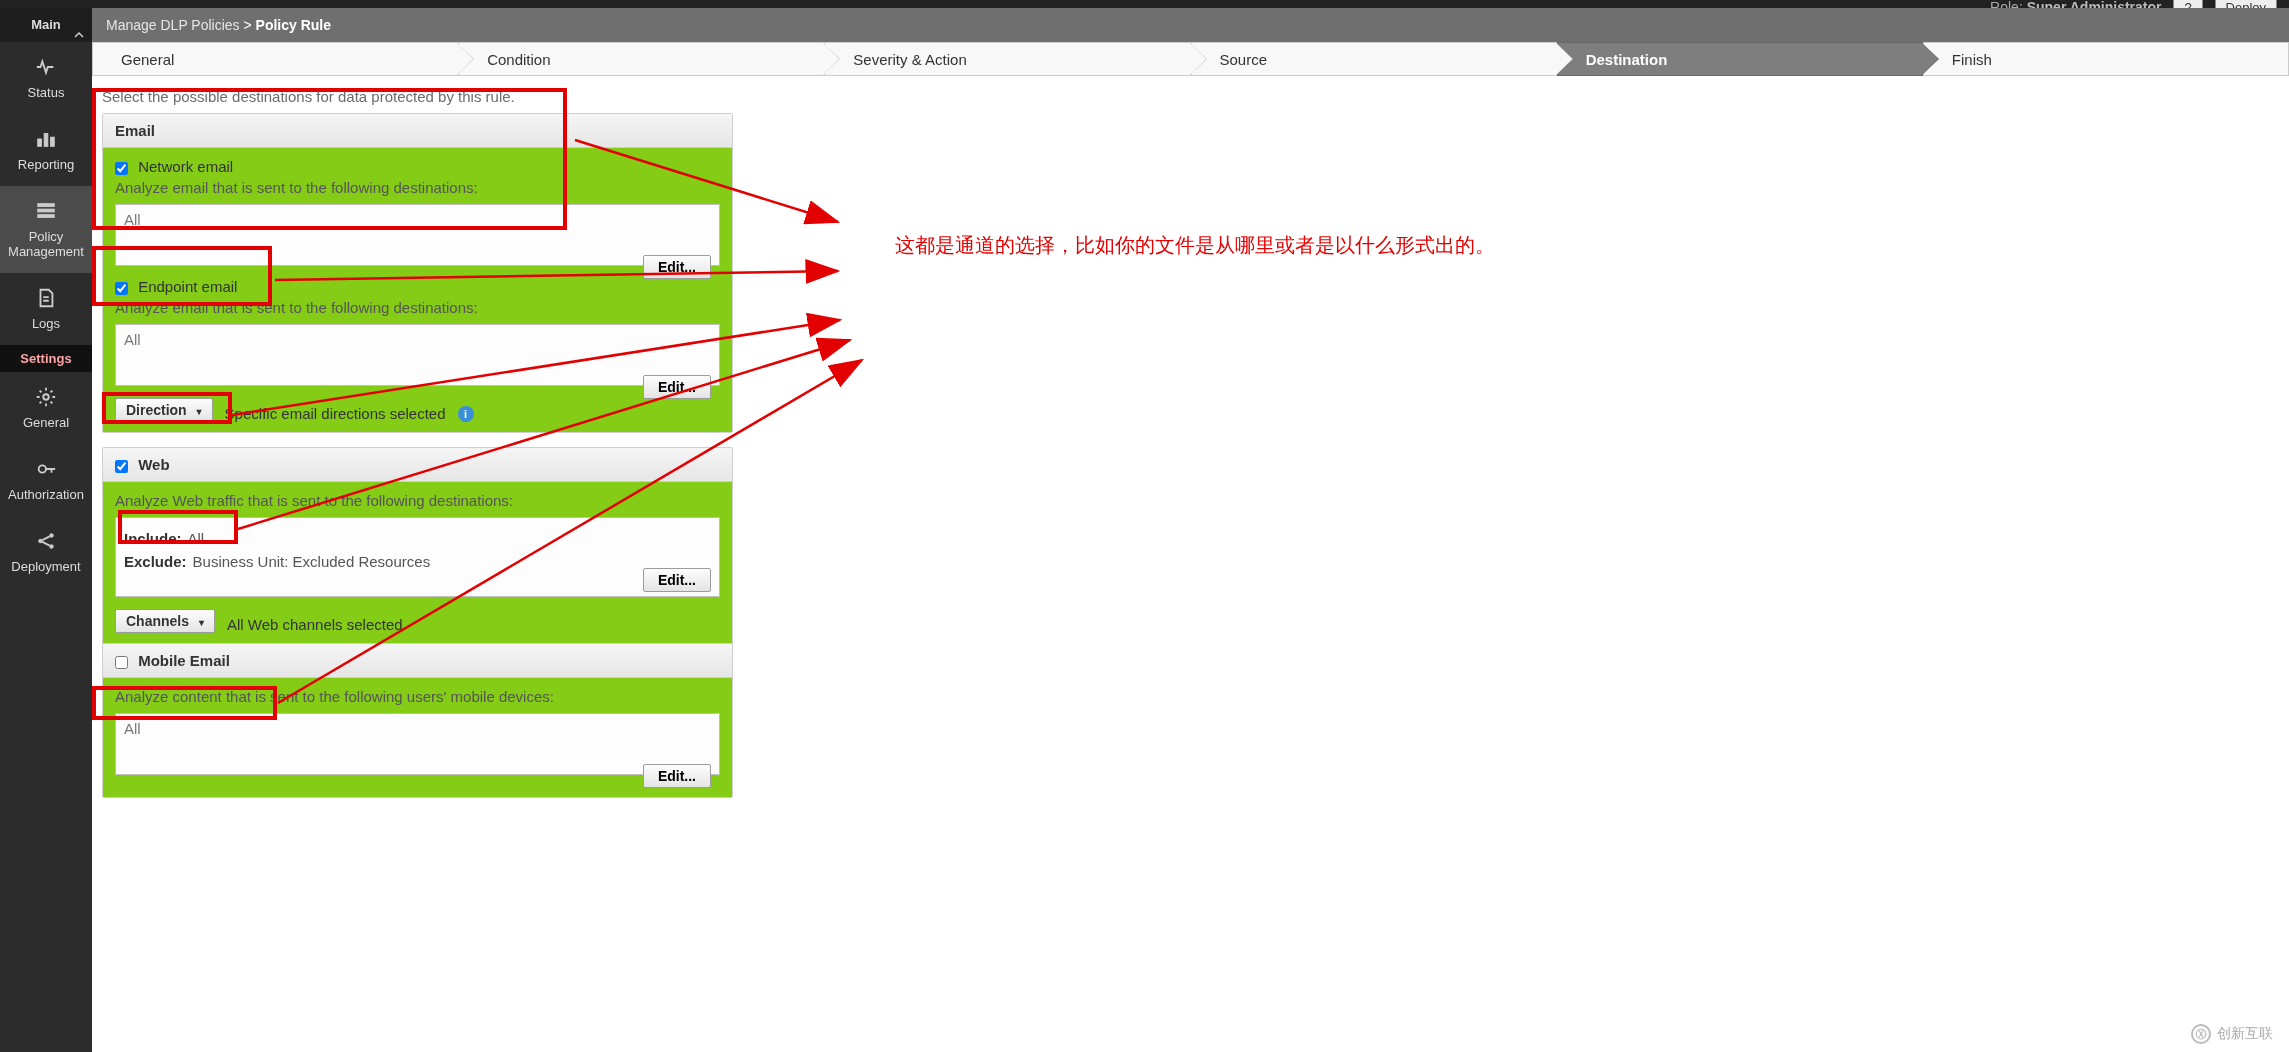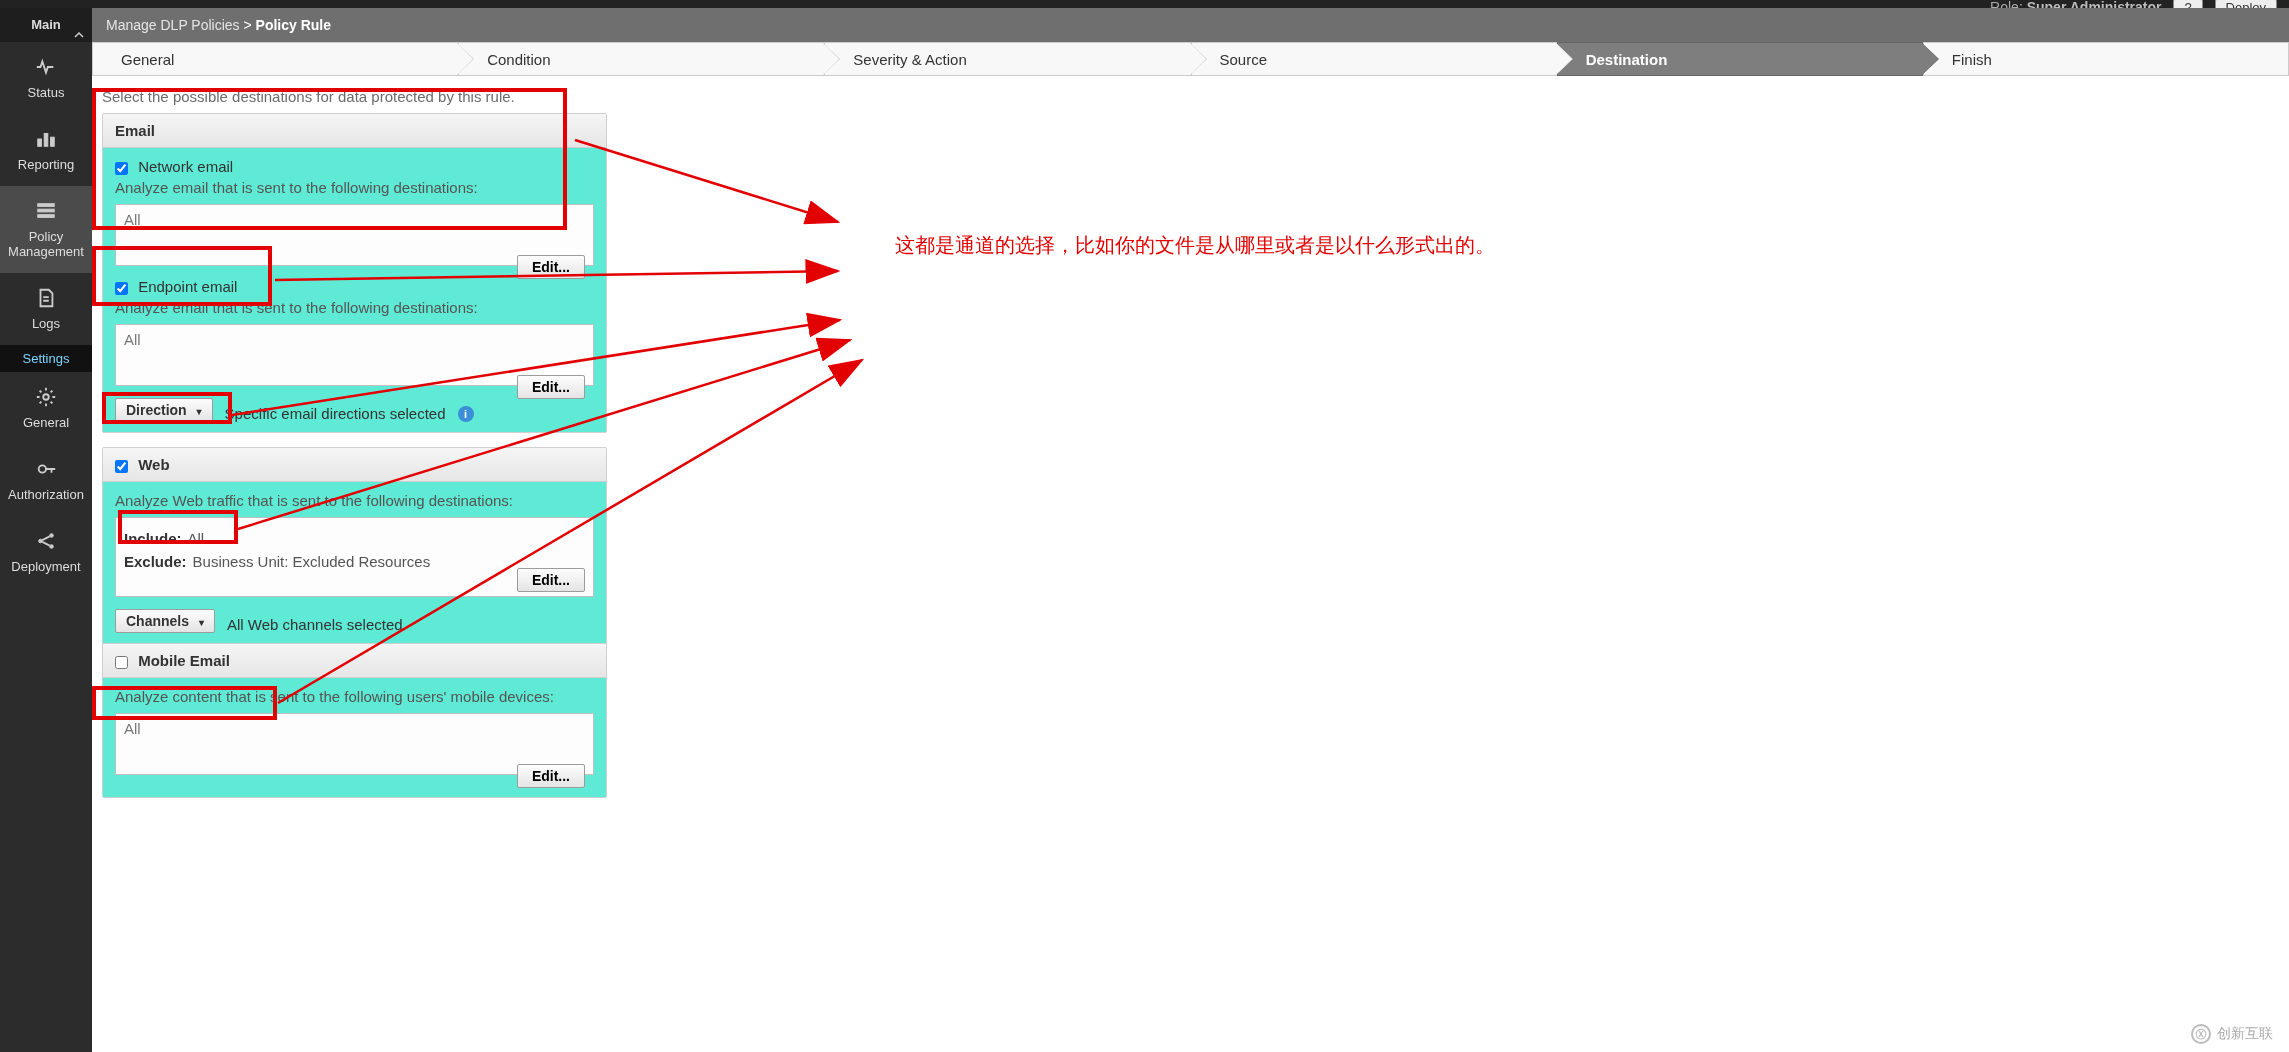--- a/index.html
+++ b/index.html
@@ -14,45 +14,45 @@
 
   
   .sidebar { position: absolute; left:0; top:8px; bottom:0; width:92px; background:#2c2c2c; color:#ddd; font-size:13px; text-align:center; }
   .side-main { background:#1e1e1e; height:34px; line-height:34px; font-weight:600; position:relative; }
   .side-main .chev { position:absolute; right:8px; top:11px; }
   .chev svg { width:10px; height:10px; }
   .side-item { padding:14px 4px; cursor:pointer; }
   .side-item.active { background:#4b4b4b; }
   .side-item .ico { margin-bottom:4px; }
   .side-item .ico svg { width:22px; height:22px; fill:#ccc; stroke:#ccc; }
-  .side-section-label { background:#111; color:#7dd3fc; font-weight:400; padding:6px 0; font-size:13px; }
+  .side-section-label { background:#111; color:#fca5a5; font-weight:700; padding:6px 0; font-size:13px; }
 
   
   .breadcrumb { position:absolute; left:92px; right:0; top:8px; height:44px; background:#6f6f6f; color:#fff; font-size:14px; line-height:34px; padding-left:14px; }
   .breadcrumb .crumb1 { color:#e5e5e5; }
   .breadcrumb .crumb2 { font-weight:600; }
 
   
   .wizard { position:absolute; left:92px; right:0; top:42px; height:34px; display:flex; font-size:15px; }
   .step { flex:1; position:relative; background:#f8f8f8; border:1px solid #ccc; display:flex; align-items:center; padding-left:28px; color:#333; }
   .step::after { content:""; position:absolute; right:-16px; top:0; width:0; height:0; border-top:16px solid transparent; border-bottom:16px solid transparent; border-left:16px solid #f8f8f8; z-index:2; }
   .step::before { content:""; position:absolute; right:-17px; top:0; width:0; height:0; border-top:16px solid transparent; border-bottom:16px solid transparent; border-left:17px solid #ccc; z-index:1; }
   .step.active { background:#7e7e7e; color:#fff; font-weight:600; border-color:#666; }
   .step.active::after { border-left-color:#7e7e7e; }
   .step.active::before { border-left-color:#666; }
   .step:last-child::after, .step:last-child::before { display:none; }
 
   
   .main { position:absolute; left:92px; top:76px; right:0; bottom:0; padding:12px 10px; font-size:15px; color:#333; overflow:hidden; }
   .intro { margin-bottom:8px; color:#6b6b6b; }
 
-  .panel { width:505px; border:1px solid #cfcfcf; border-radius:2px; margin-bottom:14px; }
+  .panel { width:631px; border:1px solid #cfcfcf; border-radius:2px; margin-bottom:14px; }
   .panel-hd { background:linear-gradient(#f5f5f5,#e6e6e6); padding:8px 12px; border-bottom:1px solid #cfcfcf; font-weight:600; color:#333; position:relative; }
   .panel-hd input[type=checkbox] { margin-right:6px; vertical-align:middle; }
-  .panel-bd { padding:10px 12px; background:#5eead4; }
+  .panel-bd { padding:10px 12px; background:#84cc16; }
   .desc { color:#555; margin-bottom:8px; }
   .row-chk { margin-bottom:4px; }
   .row-chk input { margin-right:6px; vertical-align:middle; }
 
   .listbox { border:1px solid #bfbfbf; height:62px; position:relative; margin-bottom:12px; background:#fdfdfd; }
   .listbox .val { position:absolute; left:8px; top:6px; color:#777; }
   .listbox .edit-btn { position:absolute; right:8px; top:6px;margin-top:44px; }
   .btn { background:linear-gradient(#fdfdfd,#e4e4e4); border:1px solid #9c9c9c; border-radius:2px; padding:3px 14px; font-size:14px; font-weight:600; cursor:pointer; }
   .dd { display:inline-block; background:linear-gradient(#fdfdfd,#e4e4e4); border:1px solid #9c9c9c; border-radius:2px; padding:3px 10px; font-size:14px; font-weight:600; cursor:pointer; position:relative; }
   .dd .car { margin-left:6px; font-size:10px; }

